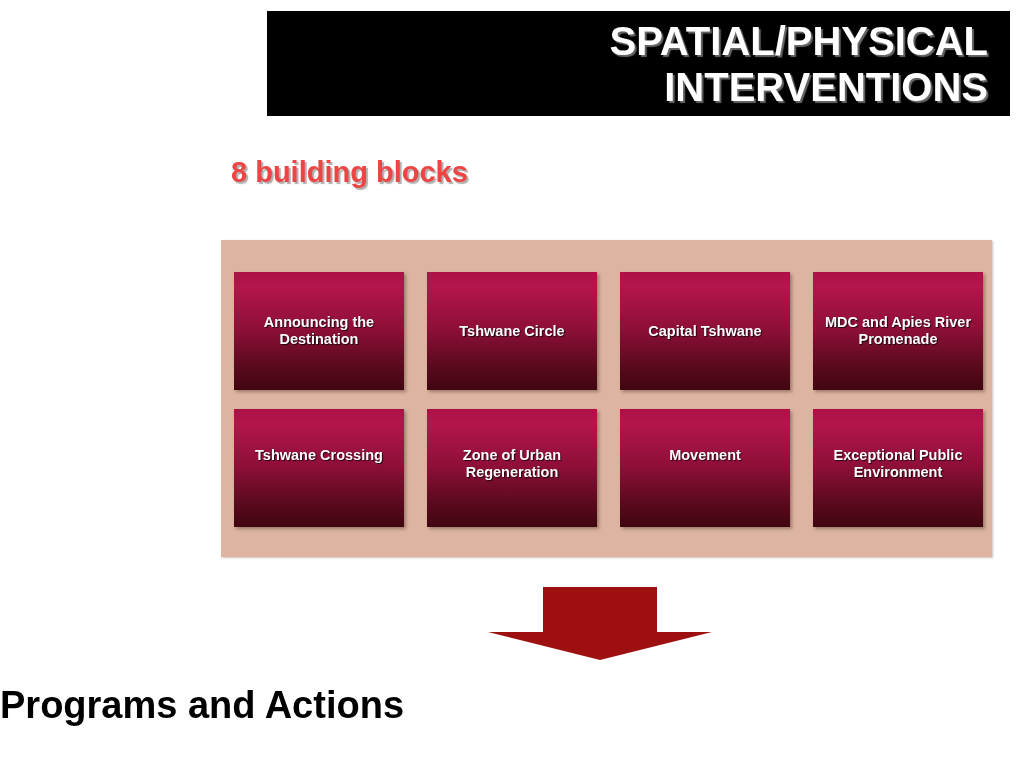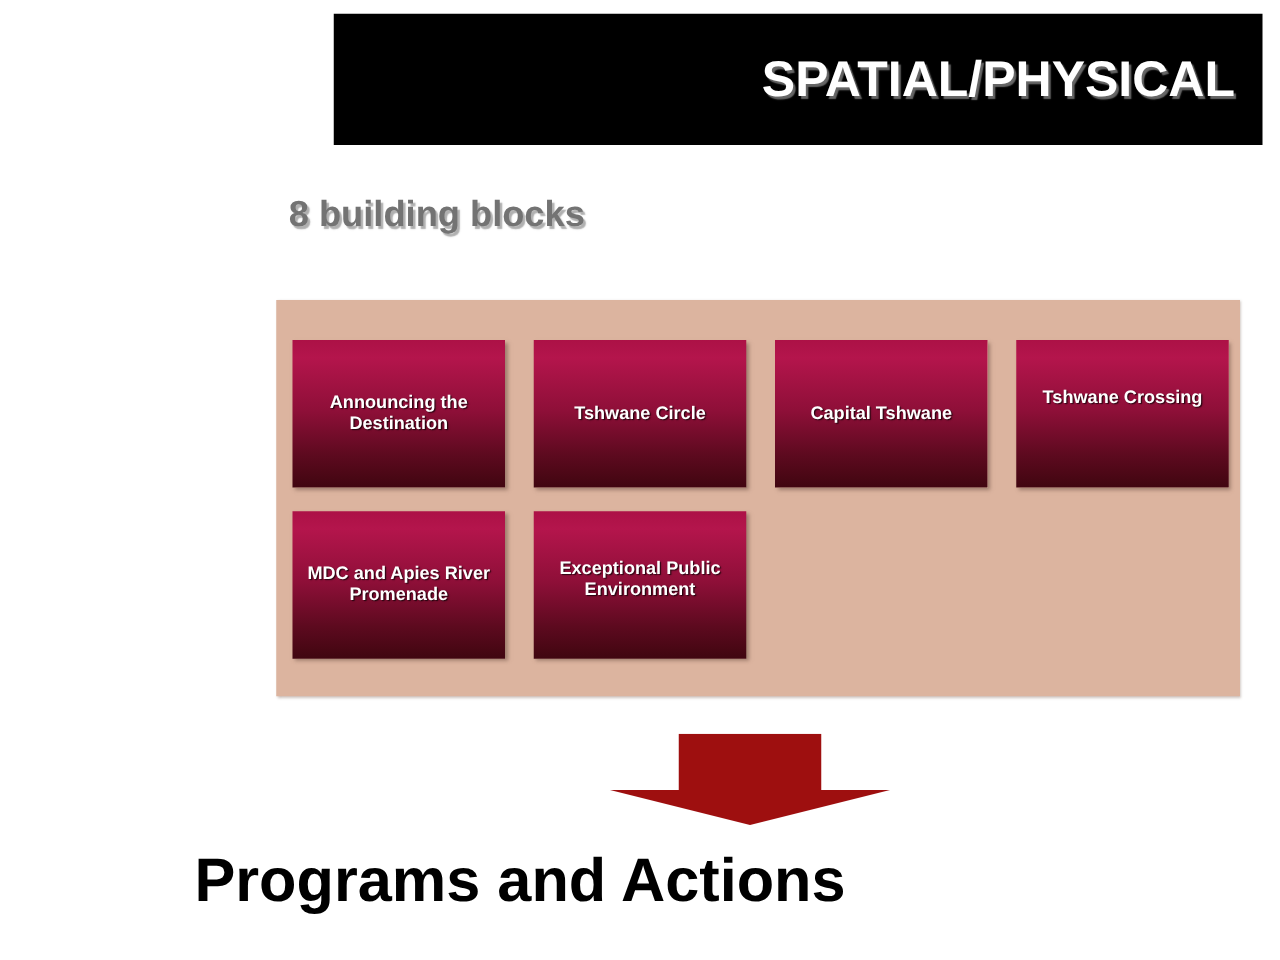--- a/index.html
+++ b/index.html
@@ -42,21 +42,21 @@
     margin-left: 46px;
   }
 
   
   #subheading {
     position: absolute;
     left: 231px;
     top: 155px;
     font-size: 29px;
     font-weight: bold;
-    color: #737373;
+    color: #ef4444;
     line-height: 34px;
     white-space: nowrap;
     text-shadow: 2px 2px 1px rgba(155,155,155,0.8);
   }
 
   
   #blocks-panel {
     position: absolute;
     left: 221px;
     top: 240px;
@@ -110,62 +110,69 @@
     width: 224px;
     height: 73px;
   }
 
   
   #footer-text {
     position: absolute;
     left: 0;
     top: 683px;
     width: 832px;
-    text-align: center;
-    font-size: 49px;
+    text-align: left;
+    font-size: 38px;
     font-weight: bold;
     color: #000000;
     line-height: 44px;
     white-space: nowrap;
   }
 </style>
 </head>
 <body>
 
 <div id="title-banner">
   <div class="tline">SPATIAL/PHYSICAL</div>
+  <div class="tline">INTERVENTIONS</div>
 </div>
 
 <div id="subheading">8 building blocks</div>
 
 <div id="blocks-panel"></div>
 
 <div id="blocks-grid">
 
   <div class="block-box row-top">
     <span class="block-label">Announcing the Destination</span>
   </div>
 
   <div class="block-box row-top">
     <span class="block-label">Tshwane Circle</span>
   </div>
 
   <div class="block-box row-top">
     <span class="block-label">Capital Tshwane</span>
   </div>
 
+  <div class="block-box row-top">
+    <span class="block-label">MDC and Apies River Promenade</span>
+  </div>
+
   <div class="block-box row-bottom">
     <span class="block-label">Tshwane Crossing</span>
   </div>
 
-  <div class="block-box row-top">
-    <span class="block-label">MDC and Apies River Promenade</span>
+  <div class="block-box row-bottom">
+    <span class="block-label">Zone of Urban Regeneration</span>
   </div>
 
-
+  <div class="block-box row-bottom">
+    <span class="block-label">Movement</span>
+  </div>
 
   <div class="block-box row-bottom tall">
     <span class="block-label">Exceptional Public Environment</span>
   </div>
 
 </div>
 
 <svg id="flow-arrow" viewBox="0 0 224 73" preserveAspectRatio="none">
   <polygon points="55,0 169,0 169,45 224,45 112,73 0,45 55,45" fill="#9e0f0f"></polygon>
 </svg>

